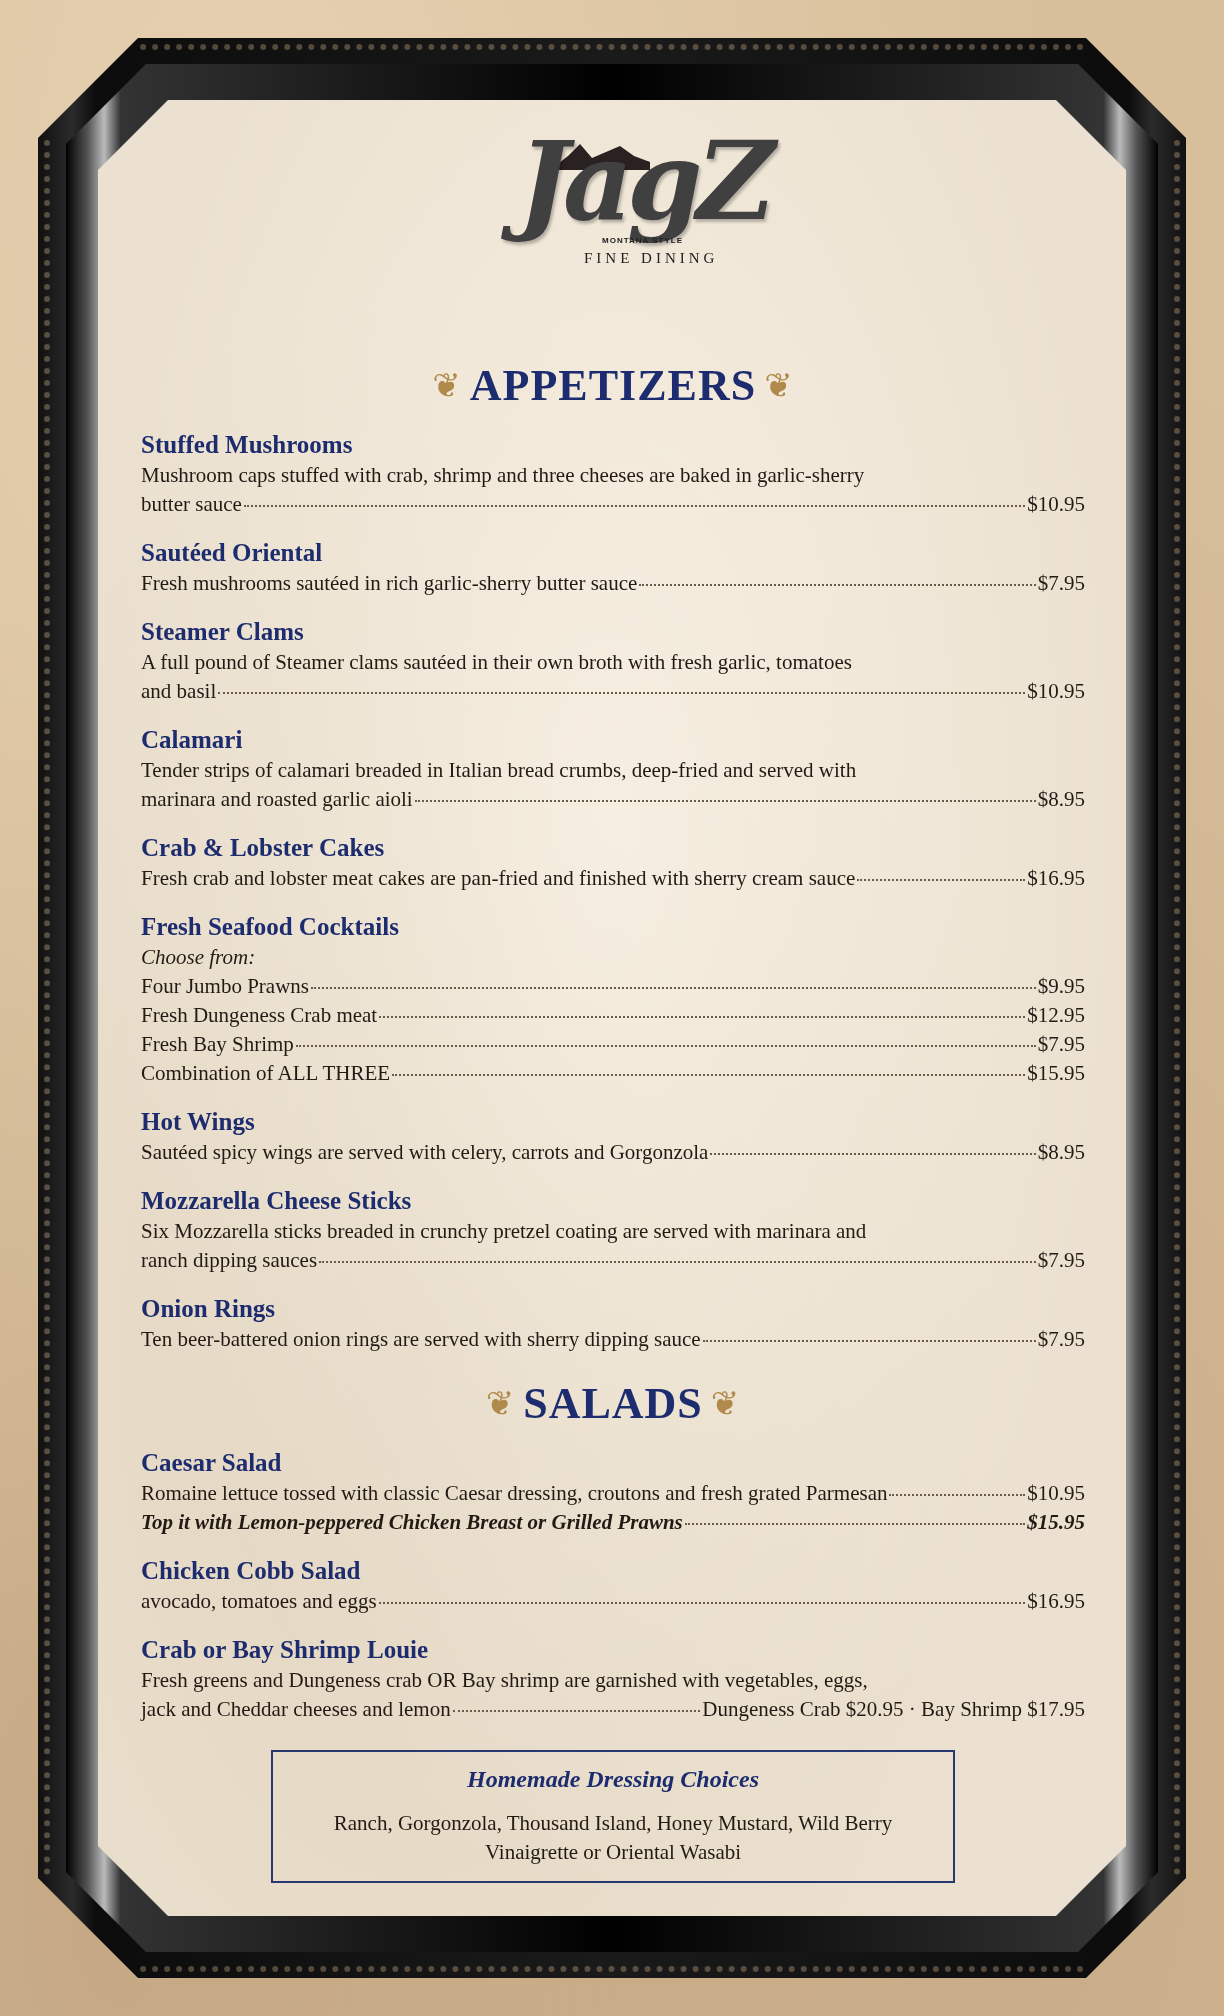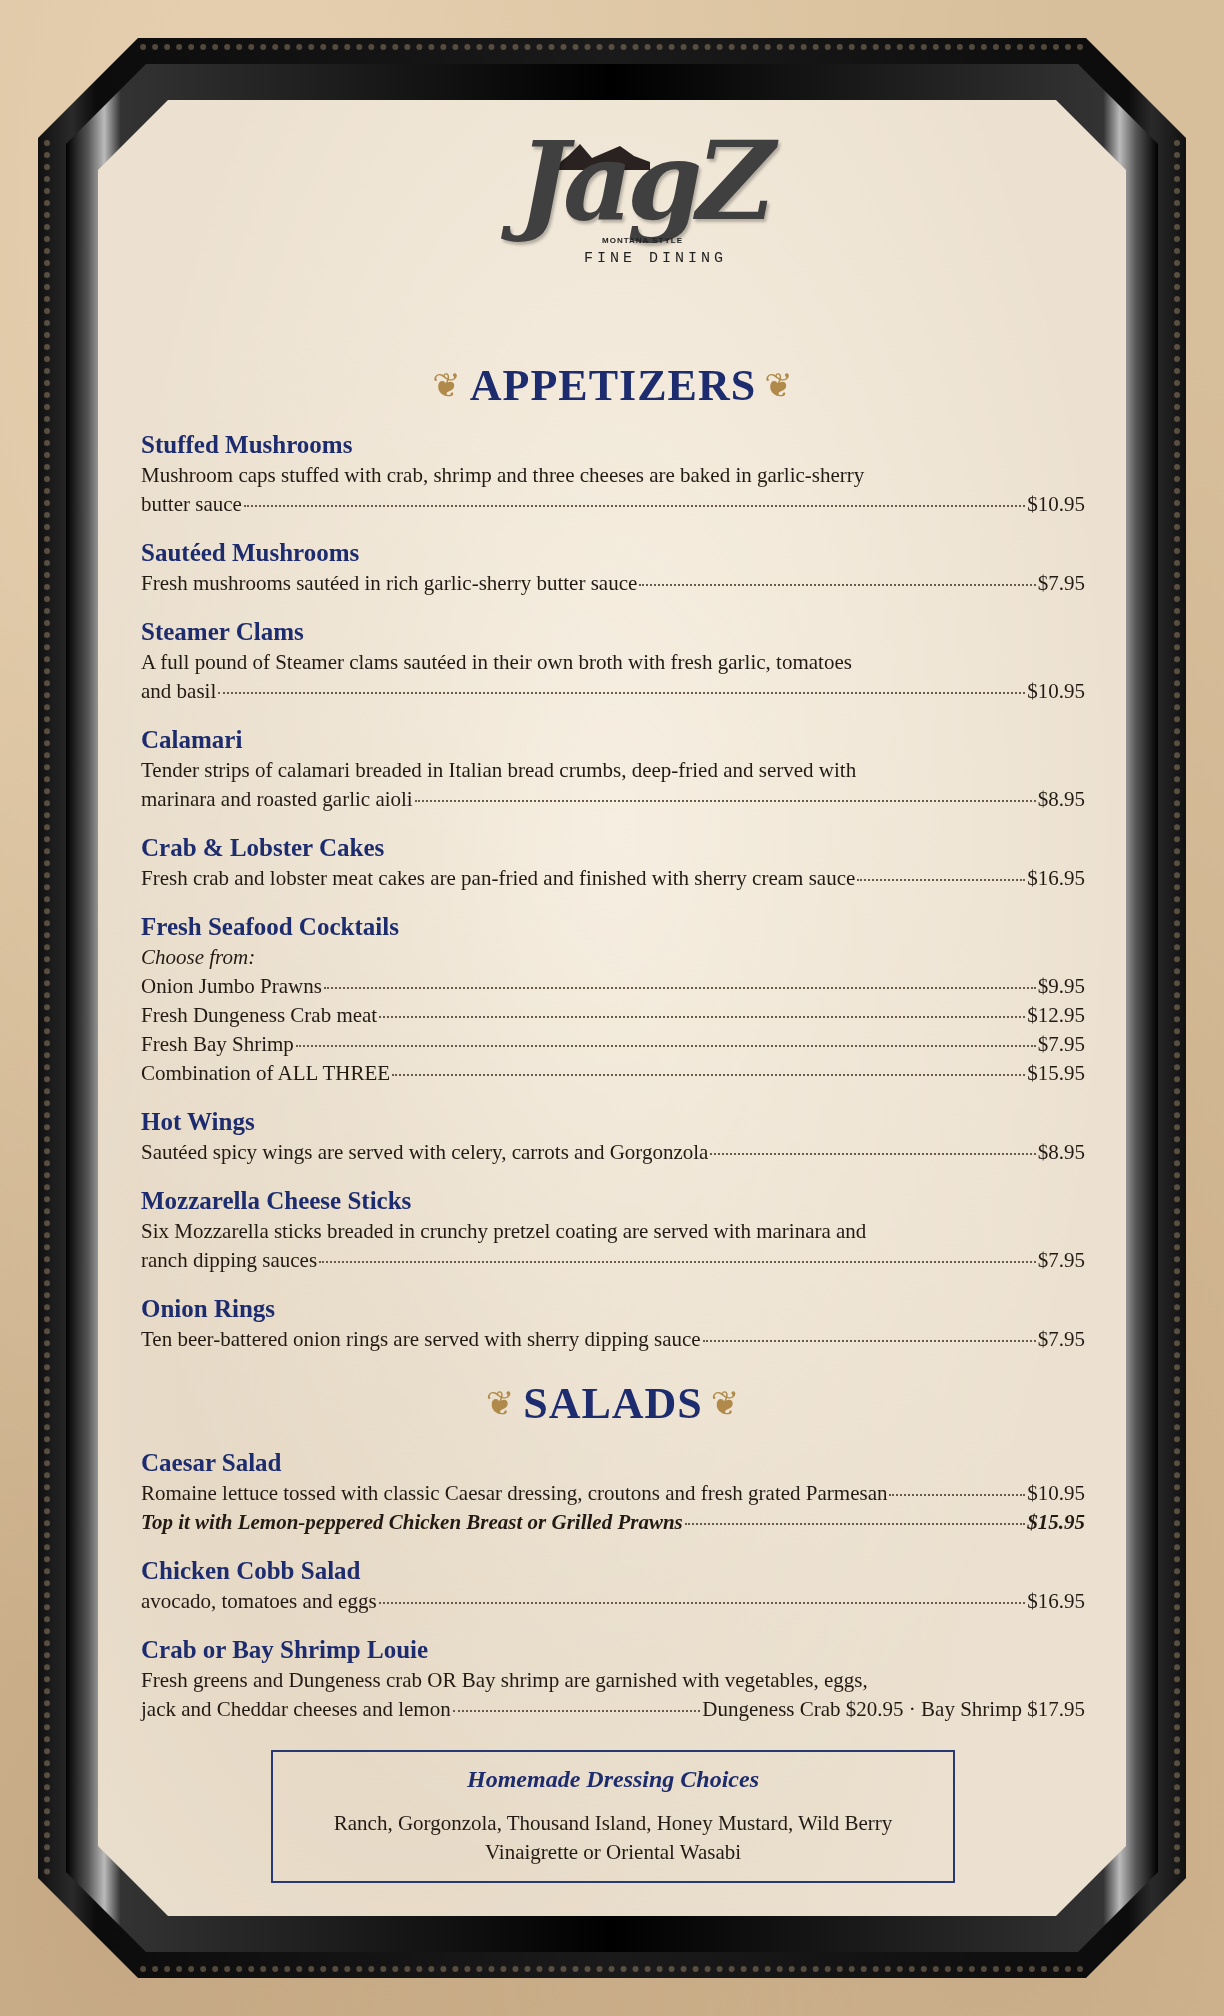--- a/index.html
+++ b/index.html
@@ -53,21 +53,21 @@
     font-size: 108px; color: #404040; letter-spacing: -6px;
     text-shadow: 2px 3px 3px rgba(0,0,0,0.25);
   }
   .logo-sub1 {
     position: absolute; left: 104px; top: 106px;
     font-family: "Liberation Sans", sans-serif; font-weight: bold;
     font-size: 8px; letter-spacing: 1px; color: #222;
   }
   .logo-sub2 {
     position: absolute; left: 86px; top: 120px;
-    font-family: Liberation Mono, monospace;
+    font-family: Liberation Serif, serif;
     font-size: 15px; letter-spacing: 4px; color: #222;
   }
   .section-title {
     text-align: center; margin: 60px 0 10px 0;
     font-size: 44px; font-weight: bold; color: #1d2c6e; letter-spacing: 1px;
   }
   .section-title.salads { margin-top: 24px; }
   .flourish {
     color: #b08a4a; font-size: 34px; font-weight: normal; vertical-align: 3px; margin: 0 8px;
   }
@@ -125,21 +125,21 @@
     <div class="item-name">Stuffed Mushrooms</div>
     <div class="desc">Mushroom caps stuffed with crab, shrimp and three cheeses are baked in garlic-sherry</div>
     <div class="line">
         <span class="txt">butter sauce</span>
         <span class="dots"></span>
         <span class="price">$10.95</span>
       </div>
   </div>
 
   <div class="item">
-    <div class="item-name">Sautéed Mushrooms</div>
+    <div class="item-name">Sautéed Oriental</div>
     <div class="line">
         <span class="txt">Fresh mushrooms sautéed in rich garlic-sherry butter sauce</span>
         <span class="dots"></span>
         <span class="price">$7.95</span>
       </div>
   </div>
 
   <div class="item">
     <div class="item-name">Steamer Clams</div>
     <div class="desc">A full pound of Steamer clams sautéed in their own broth with fresh garlic, tomatoes</div>
@@ -166,21 +166,21 @@
         <span class="txt">Fresh crab and lobster meat cakes are pan-fried and finished with sherry cream sauce</span>
         <span class="dots"></span>
         <span class="price">$16.95</span>
       </div>
   </div>
 
   <div class="item">
     <div class="item-name">Fresh Seafood Cocktails</div>
     <div class="desc italic">Choose from:</div>
     <div class="line">
-        <span class="txt">Onion Jumbo Prawns</span>
+        <span class="txt">Four Jumbo Prawns</span>
         <span class="dots"></span>
         <span class="price">$9.95</span>
       </div>
     <div class="line">
         <span class="txt">Fresh Dungeness Crab meat</span>
         <span class="dots"></span>
         <span class="price">$12.95</span>
       </div>
     <div class="line">
         <span class="txt">Fresh Bay Shrimp</span>

